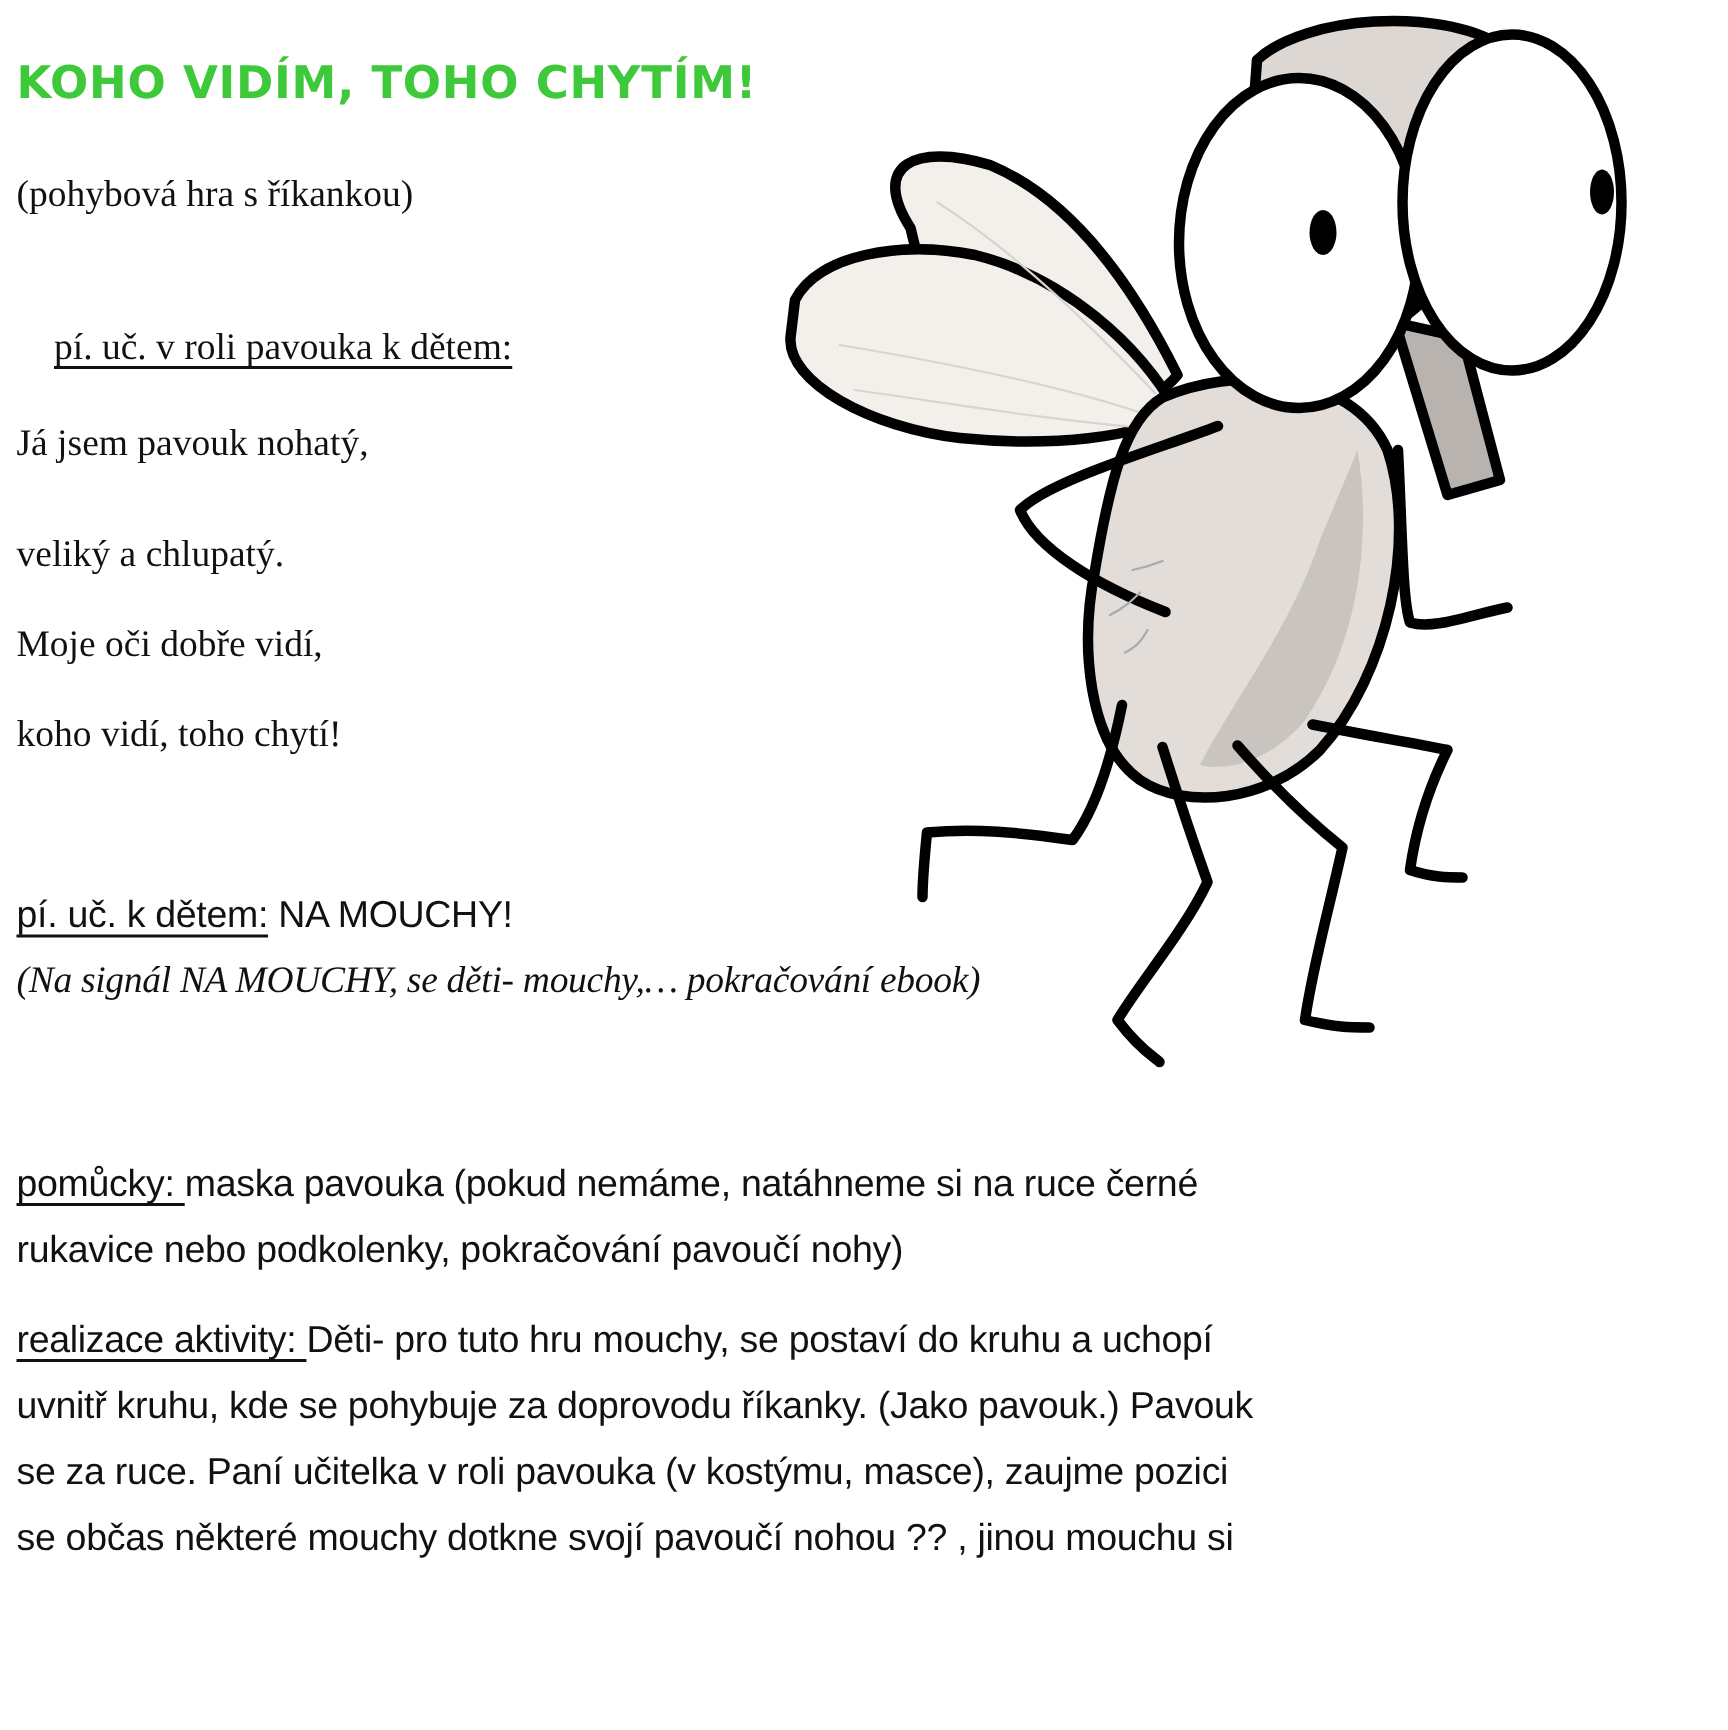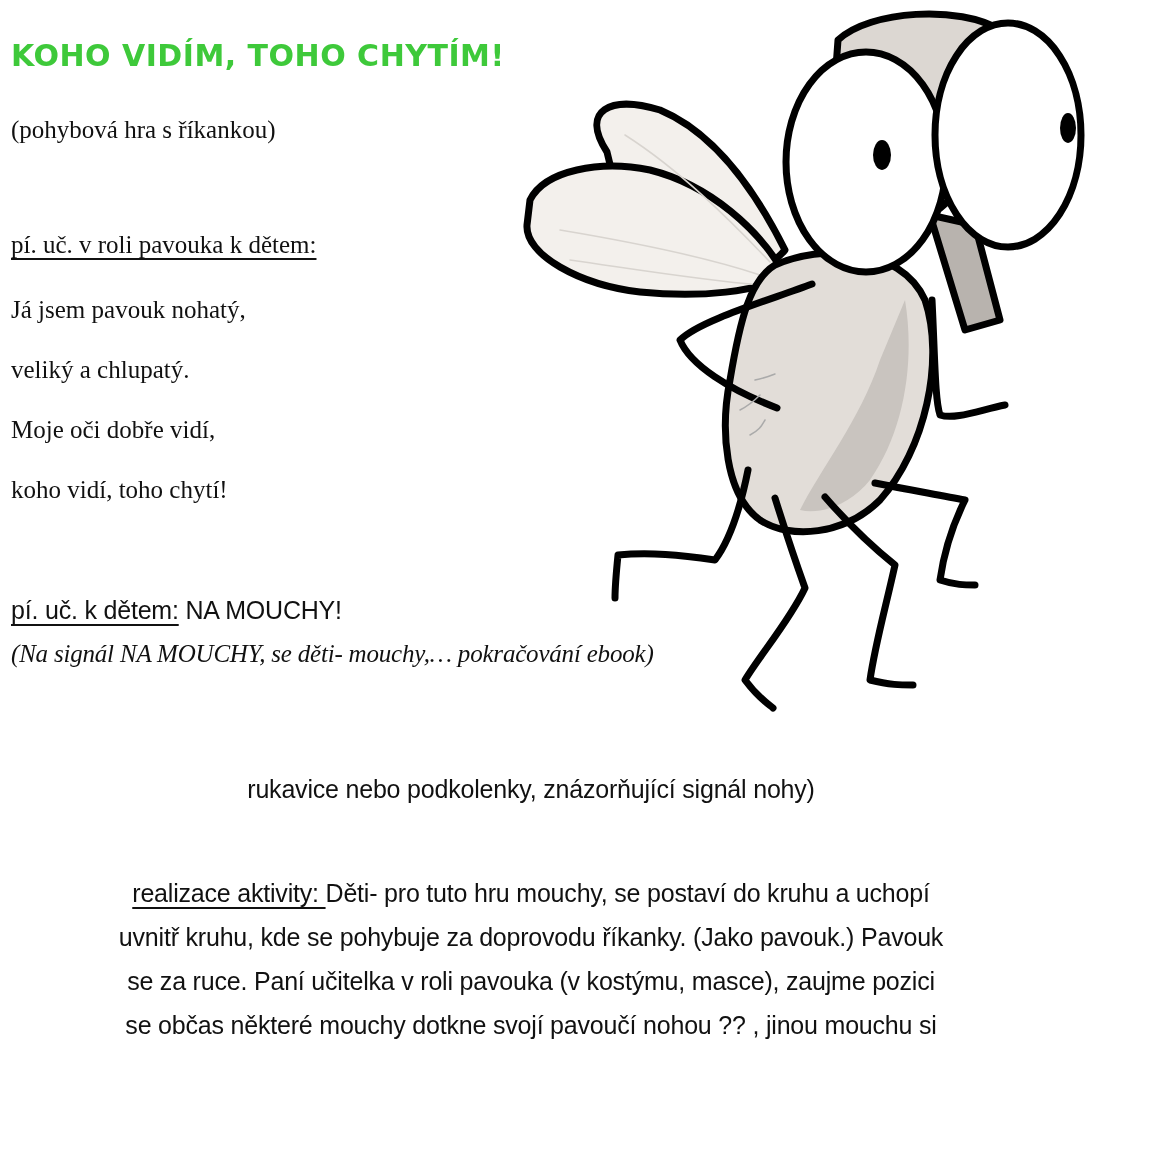--- a/index.html
+++ b/index.html
@@ -22,21 +22,21 @@
       line-height: 30px;
       font-family: Liberation Serif, serif;
     }
     .ul { text-decoration: underline; text-underline-offset: 5px; text-decoration-thickness: 2px; }
     .it { font-style: italic; }
     .para {
       position: absolute; left: 11px; width: 1040px; font-size: 25px;
       line-height: 44px; white-space: nowrap;
     }
     .para div { white-space: nowrap; }
-    .narrow { font-family: "Liberation Sans Narrow", "Liberation Sans", sans-serif; letter-spacing: -0.2px; text-align: center; }
+    .narrow { font-family: "Liberation Sans Narrow", "Liberation Sans", sans-serif; letter-spacing: -0.2px; }
   </style>
 </head>
 <body>
 
 <svg class="fly" viewBox="0 0 1152 1153" xmlns="http://www.w3.org/2000/svg">
   <g fill="none" stroke="#000" stroke-width="7" stroke-linecap="round" stroke-linejoin="round">
 
     <path d="M607 152 C 580 110, 610 95, 660 110 C 720 135, 760 200, 785 250 C 775 262, 760 270, 748 275 C 700 250, 640 215, 615 185 Z" fill="#f3f0ec"></path>
 
     <path d="M530 200 C 545 170, 600 160, 650 170 C 710 185, 760 230, 785 275 C 760 292, 700 298, 640 292 C 580 285, 525 255, 527 225 Z" fill="#f3f0ec"></path>
@@ -69,35 +69,36 @@
     <path d="M755 380 C 765 378, 770 376, 775 374" stroke="#aaa" stroke-width="1.5"></path>
     <path d="M740 410 C 750 405, 755 400, 760 395" stroke="#aaa" stroke-width="1.5"></path>
     <path d="M750 435 C 760 430, 762 425, 765 420" stroke="#aaa" stroke-width="1.5"></path>
   </g>
 </svg>
 
 <div class="title">KOHO VIDÍM, TOHO CHYTÍM!</div>
 
 <div class="line" style="top:115px;">(pohybová hra s říkankou)</div>
 
-<div class="line ul" style="top:230px;">pí. uč. v roli pavouka k dětem:</div>
+<div class="line ul" style="top:217px;margin-left:25px;">pí. uč. v roli pavouka k dětem:</div>
 
-<div class="line" style="top:295px;">Já jsem pavouk nohatý,</div>
+<div class="line" style="top:281px;">Já jsem pavouk nohatý,</div>
 <div class="line" style="top:355px;">veliký a chlupatý.</div>
 <div class="line" style="top:415px;">Moje oči dobře vidí,</div>
 <div class="line" style="top:475px;">koho vidí, toho chytí!</div>
 
 <div class="line narrow" style="top:595px;">
   <span class="ul">pí. uč. k dětem:</span><span> NA MOUCHY!</span>
 </div>
 
 <div class="line it narrow" style="top:639px;font-family:Liberation Serif, serif;">(Na signál NA MOUCHY, se děti- mouchy,… pokračování ebook)</div>
 
 <div class="para narrow" style="top:767px;">
-  <div>rukavice nebo podkolenky, znázorňující signál nohy)</div>
+  <div><span class="ul">pomůcky: </span><span>maska pavouka (pokud nemáme, natáhneme si na ruce černé</span></div>
+  <div>rukavice nebo podkolenky, pokračování pavoučí nohy)</div>
 </div>
 
 <div class="para narrow" style="top:871px;">
   <div><span class="ul">realizace aktivity: </span><span>Děti- pro tuto hru mouchy, se postaví do kruhu a uchopí</span></div>
   <div>uvnitř kruhu, kde se pohybuje za doprovodu říkanky. (Jako pavouk.) Pavouk</div>
   <div>se za ruce. Paní učitelka v roli pavouka (v kostýmu, masce), zaujme pozici</div>
   <div>se občas některé mouchy dotkne svojí pavoučí nohou ??  , jinou mouchu si</div>
 </div>
 
 </body></html>

